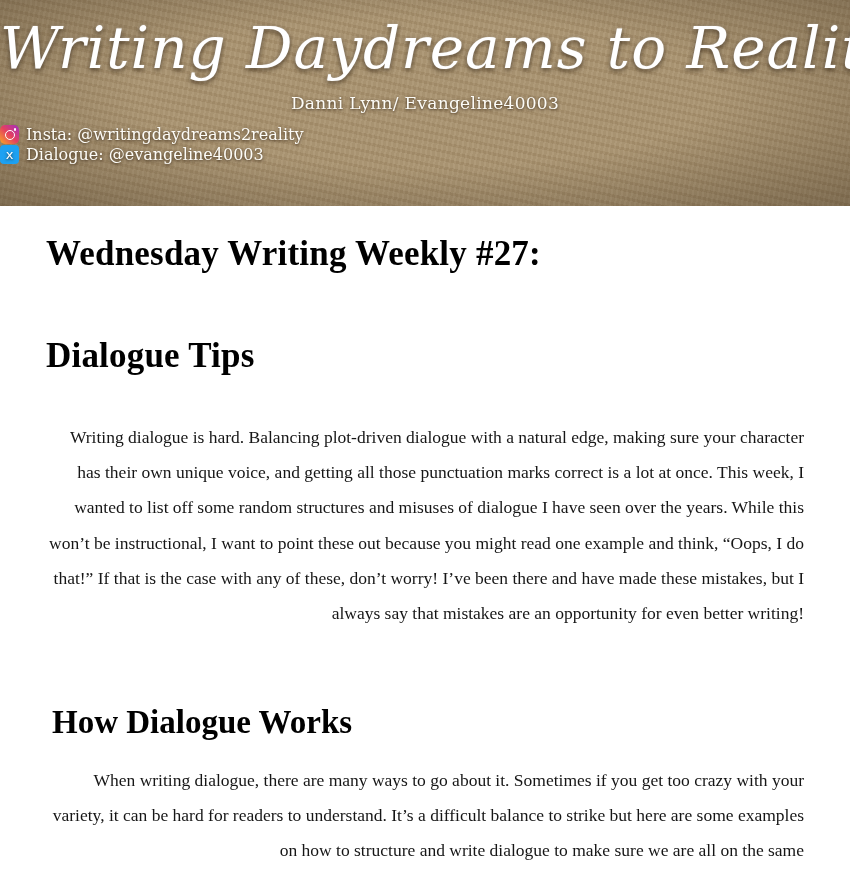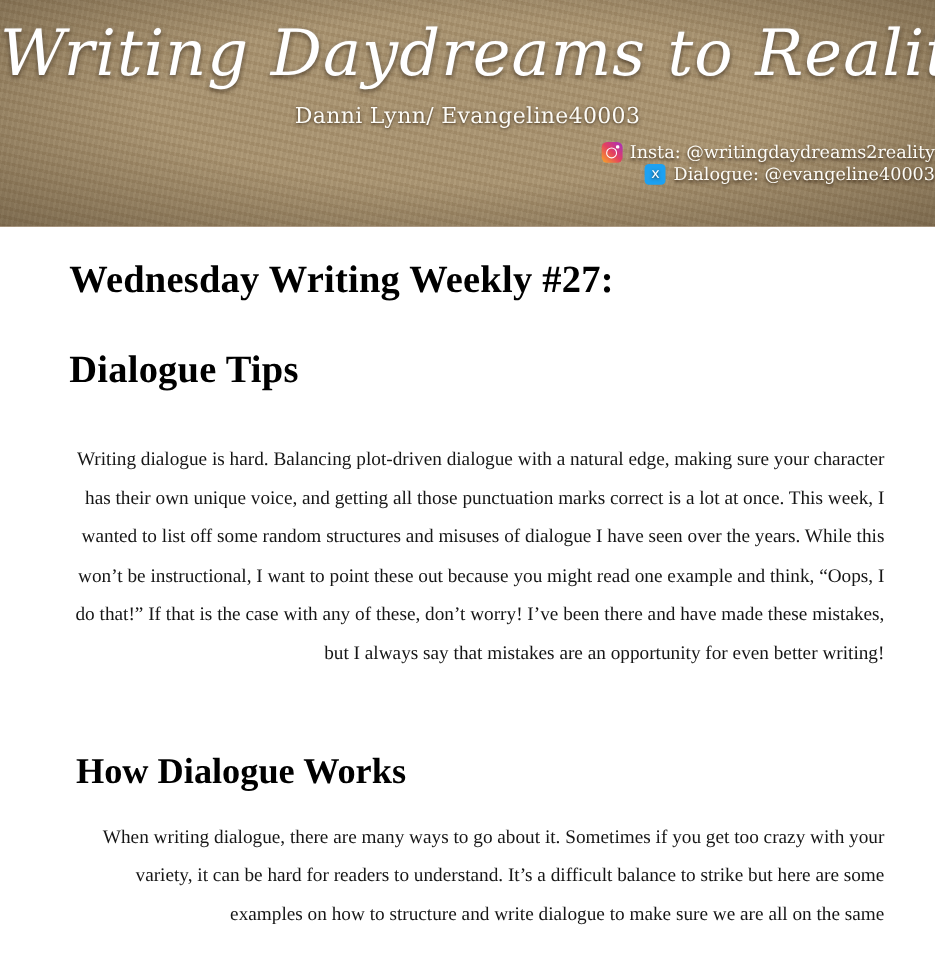--- a/index.html
+++ b/index.html
@@ -60,30 +60,30 @@
     font-size: 58px;
     line-height: 1.06;
     color: #ffffff;
     letter-spacing: 1px;
     text-shadow: 0 2px 5px rgba(40,25,10,0.75), 0 0 2px rgba(255,255,255,0.5);
     white-space: nowrap;
   }
   .banner-sub {
     margin-top: 14px;
     font-family: "DejaVu Serif", serif;
-    font-size: 20px;
+    font-size: 17px;
     color: #fdfcf7;
     text-shadow: 0 1px 3px rgba(40,25,10,0.85);
     letter-spacing: .3px;
   }
   .social-line {
     margin-top: 12px;
     display: flex;
     align-items: center;
-    justify-content: flex-end;
+    justify-content: flex-start;
     gap: 7px;
     font-family: "DejaVu Serif", serif;
     font-size: 16px;
     color: #fdfcf7;
     text-shadow: 0 1px 3px rgba(40,25,10,0.85);
   }
   .social-line + .social-line { margin-top: 1px; }
 
   .ico {
     display: inline-block;
@@ -119,38 +119,38 @@
     border-radius: 4px;
     color: #fff;
     font-size: 13px;
     line-height: 19px;
     text-align: center;
     font-family: "DejaVu Sans", sans-serif;
   }
 
   
   .article {
-    padding: 26px 46px 10px 63px;
+    padding: 26px 46px 10px 46px;
     box-sizing: border-box;
   }
   h1.post-title {
     font-family: "Liberation Serif", serif;
     font-weight: bold;
     font-size: 35px;
     line-height: 1.25;
     margin: 0 0 0 0;
     color: #000;
     letter-spacing: .2px;
   }
   h1.post-title-2 {
     font-family: "Liberation Serif", serif;
     font-weight: bold;
     font-size: 35px;
     line-height: 1.25;
-    margin: 38px 0 0 0;
+    margin: 58px 0 0 0;
     color: #000;
     letter-spacing: .2px;
   }
   p.body-text {
     font-family: "Liberation Serif", serif;
     font-size: 17.5px;
     line-height: 2.02;
     color: #161616;
     margin: 42px 0 0 0;
     text-align: right;

